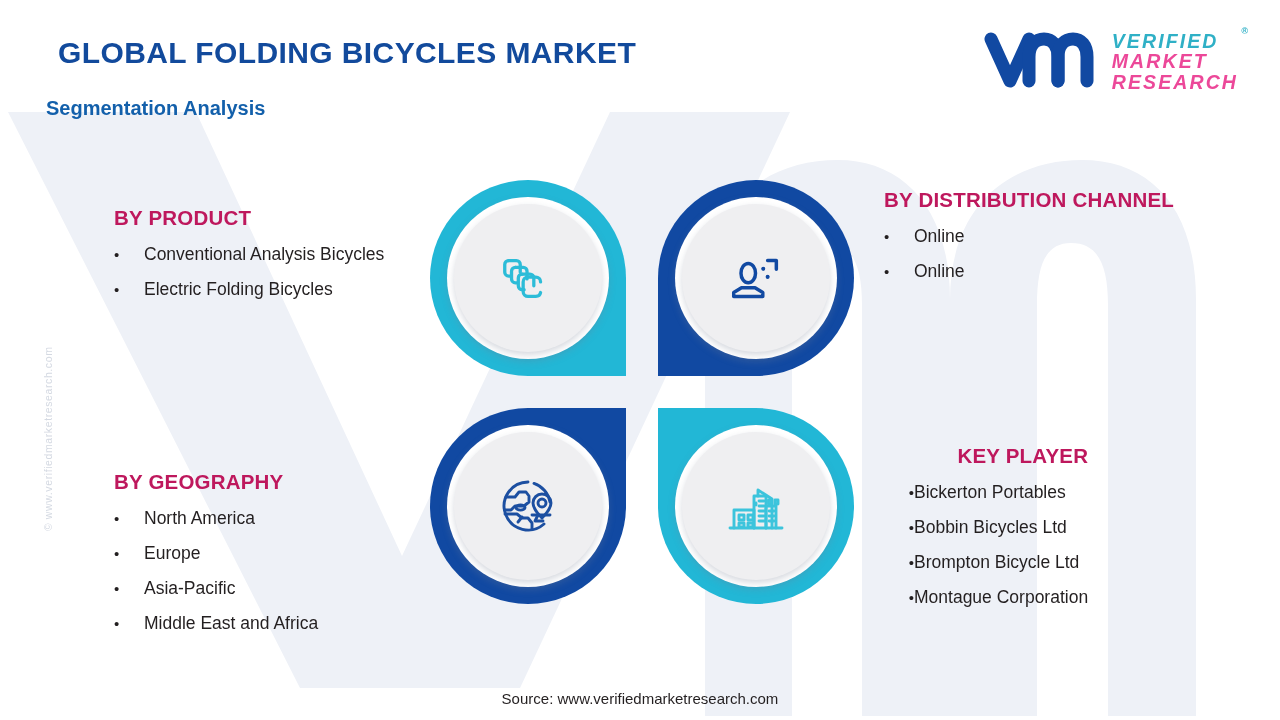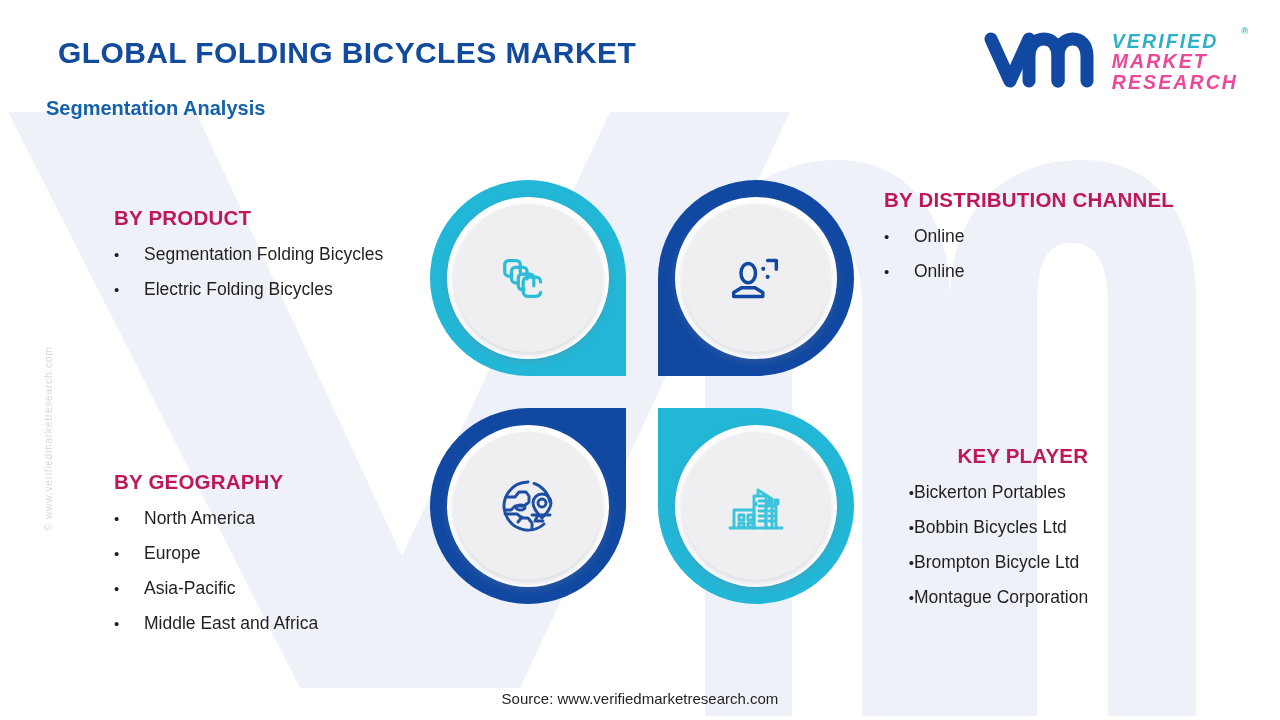--- a/index.html
+++ b/index.html
@@ -236,21 +236,21 @@
       <div>RESEARCH</div>
       <span class="logo-reg">®</span>
     </div>
   </div>
 
   <div class="section" id="sec-product">
     <h3>BY PRODUCT</h3>
     <ul>
       <li>
         <span class="bullet">•</span>
-        <span>Segmentation Folding Bicycles</span>
+        <span>Conventional Analysis Bicycles</span>
       </li>
       <li>
         <span class="bullet">•</span>
         <span>Electric Folding Bicycles</span>
       </li>
     </ul>
   </div>
 
   <div class="section" id="sec-distribution">
     <h3>BY DISTRIBUTION CHANNEL</h3>

